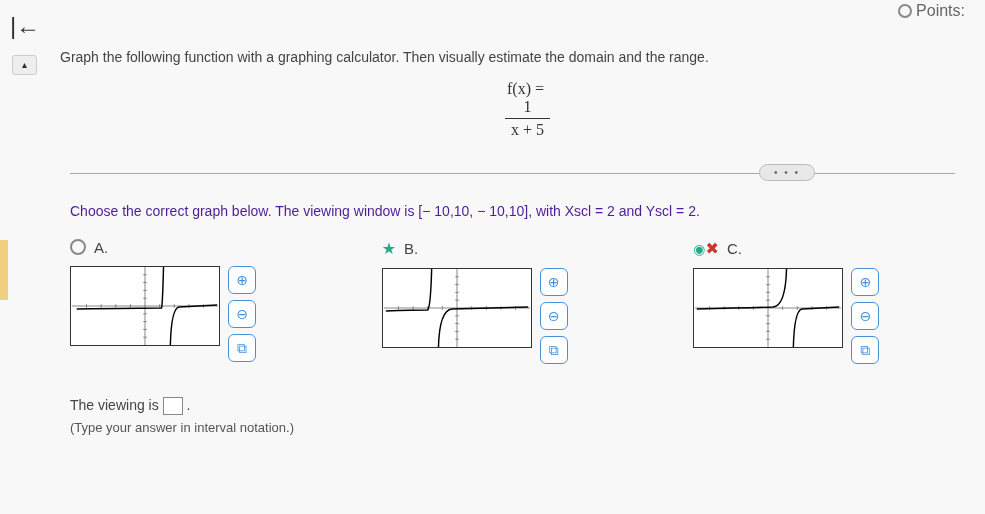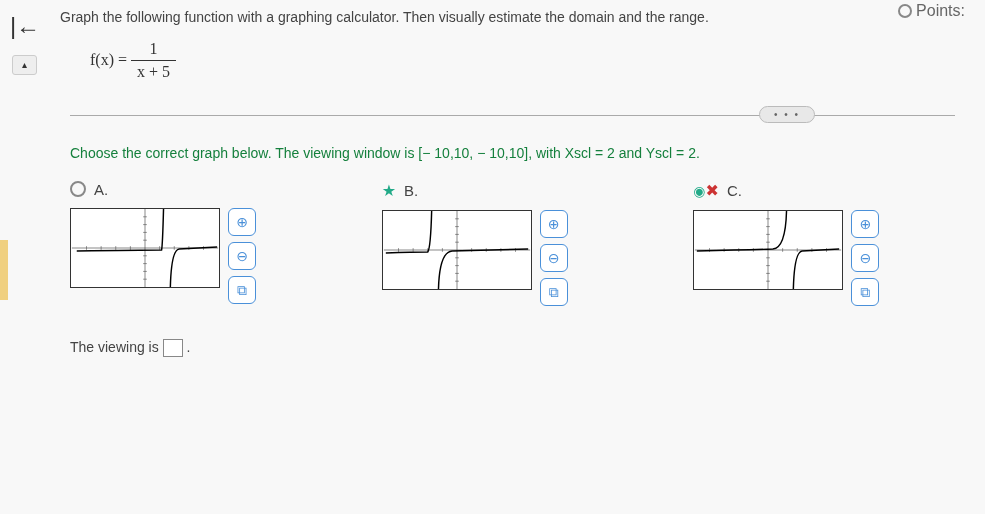--- a/index.html
+++ b/index.html
@@ -36,32 +36,34 @@
       border: 1px solid #ccc;
       border-radius: 3px;
       text-align: center;
       font-size: 10px;
       line-height: 18px;
       cursor: pointer;
     }
     .content {
       padding: 0 20px 0 10px;
       flex: 1;
+      margin-top: 40px;
     }
     .question-text {
       color: #444;
       margin-bottom: 12px;
       line-height: 1.4;
     }
     .formula {
       margin: 8px 0 20px 30px;
       font-family: 'Times New Roman', serif;
       font-size: 16px;
       display: flex;
       align-items: center;
+      flex-direction: column;
     }
     .formula-left { margin-right: 4px; }
     .fraction {
       display: inline-flex;
       flex-direction: column;
       align-items: center;
       vertical-align: middle;
     }
     .fraction .num { padding: 0 6px 2px; }
     .fraction .den { border-top: 1px solid #333; padding: 2px 6px 0; }
@@ -84,21 +86,21 @@
       background: #e8e8e8;
       border: 1px solid #bbb;
       border-radius: 12px;
       padding: 2px 14px;
       font-size: 10px;
       color: #666;
       letter-spacing: 2px;
       cursor: pointer;
     }
     .sub-question {
-      color: #15803d;
+      color: #4c1d95;
       margin: 14px 0 20px 10px;
     }
     .options-row {
       display: flex;
       gap: 40px;
       margin-left: 10px;
       margin-bottom: 30px;
     }
     .option {
       flex: 1;
@@ -346,15 +348,16 @@
             <div class="action-btn"><span>⧉</span></div>
           </div>
         </div>
       </div>
     </div>
 
     <div class="answer-row">
       <span>The viewing is </span>
       <span class="answer-box"></span>
       <span>.</span><br>
+      <span class="hint">(Type your answer in interval notation.)</span>
     </div>
   </div>
 </div>
 
 </body></html>

